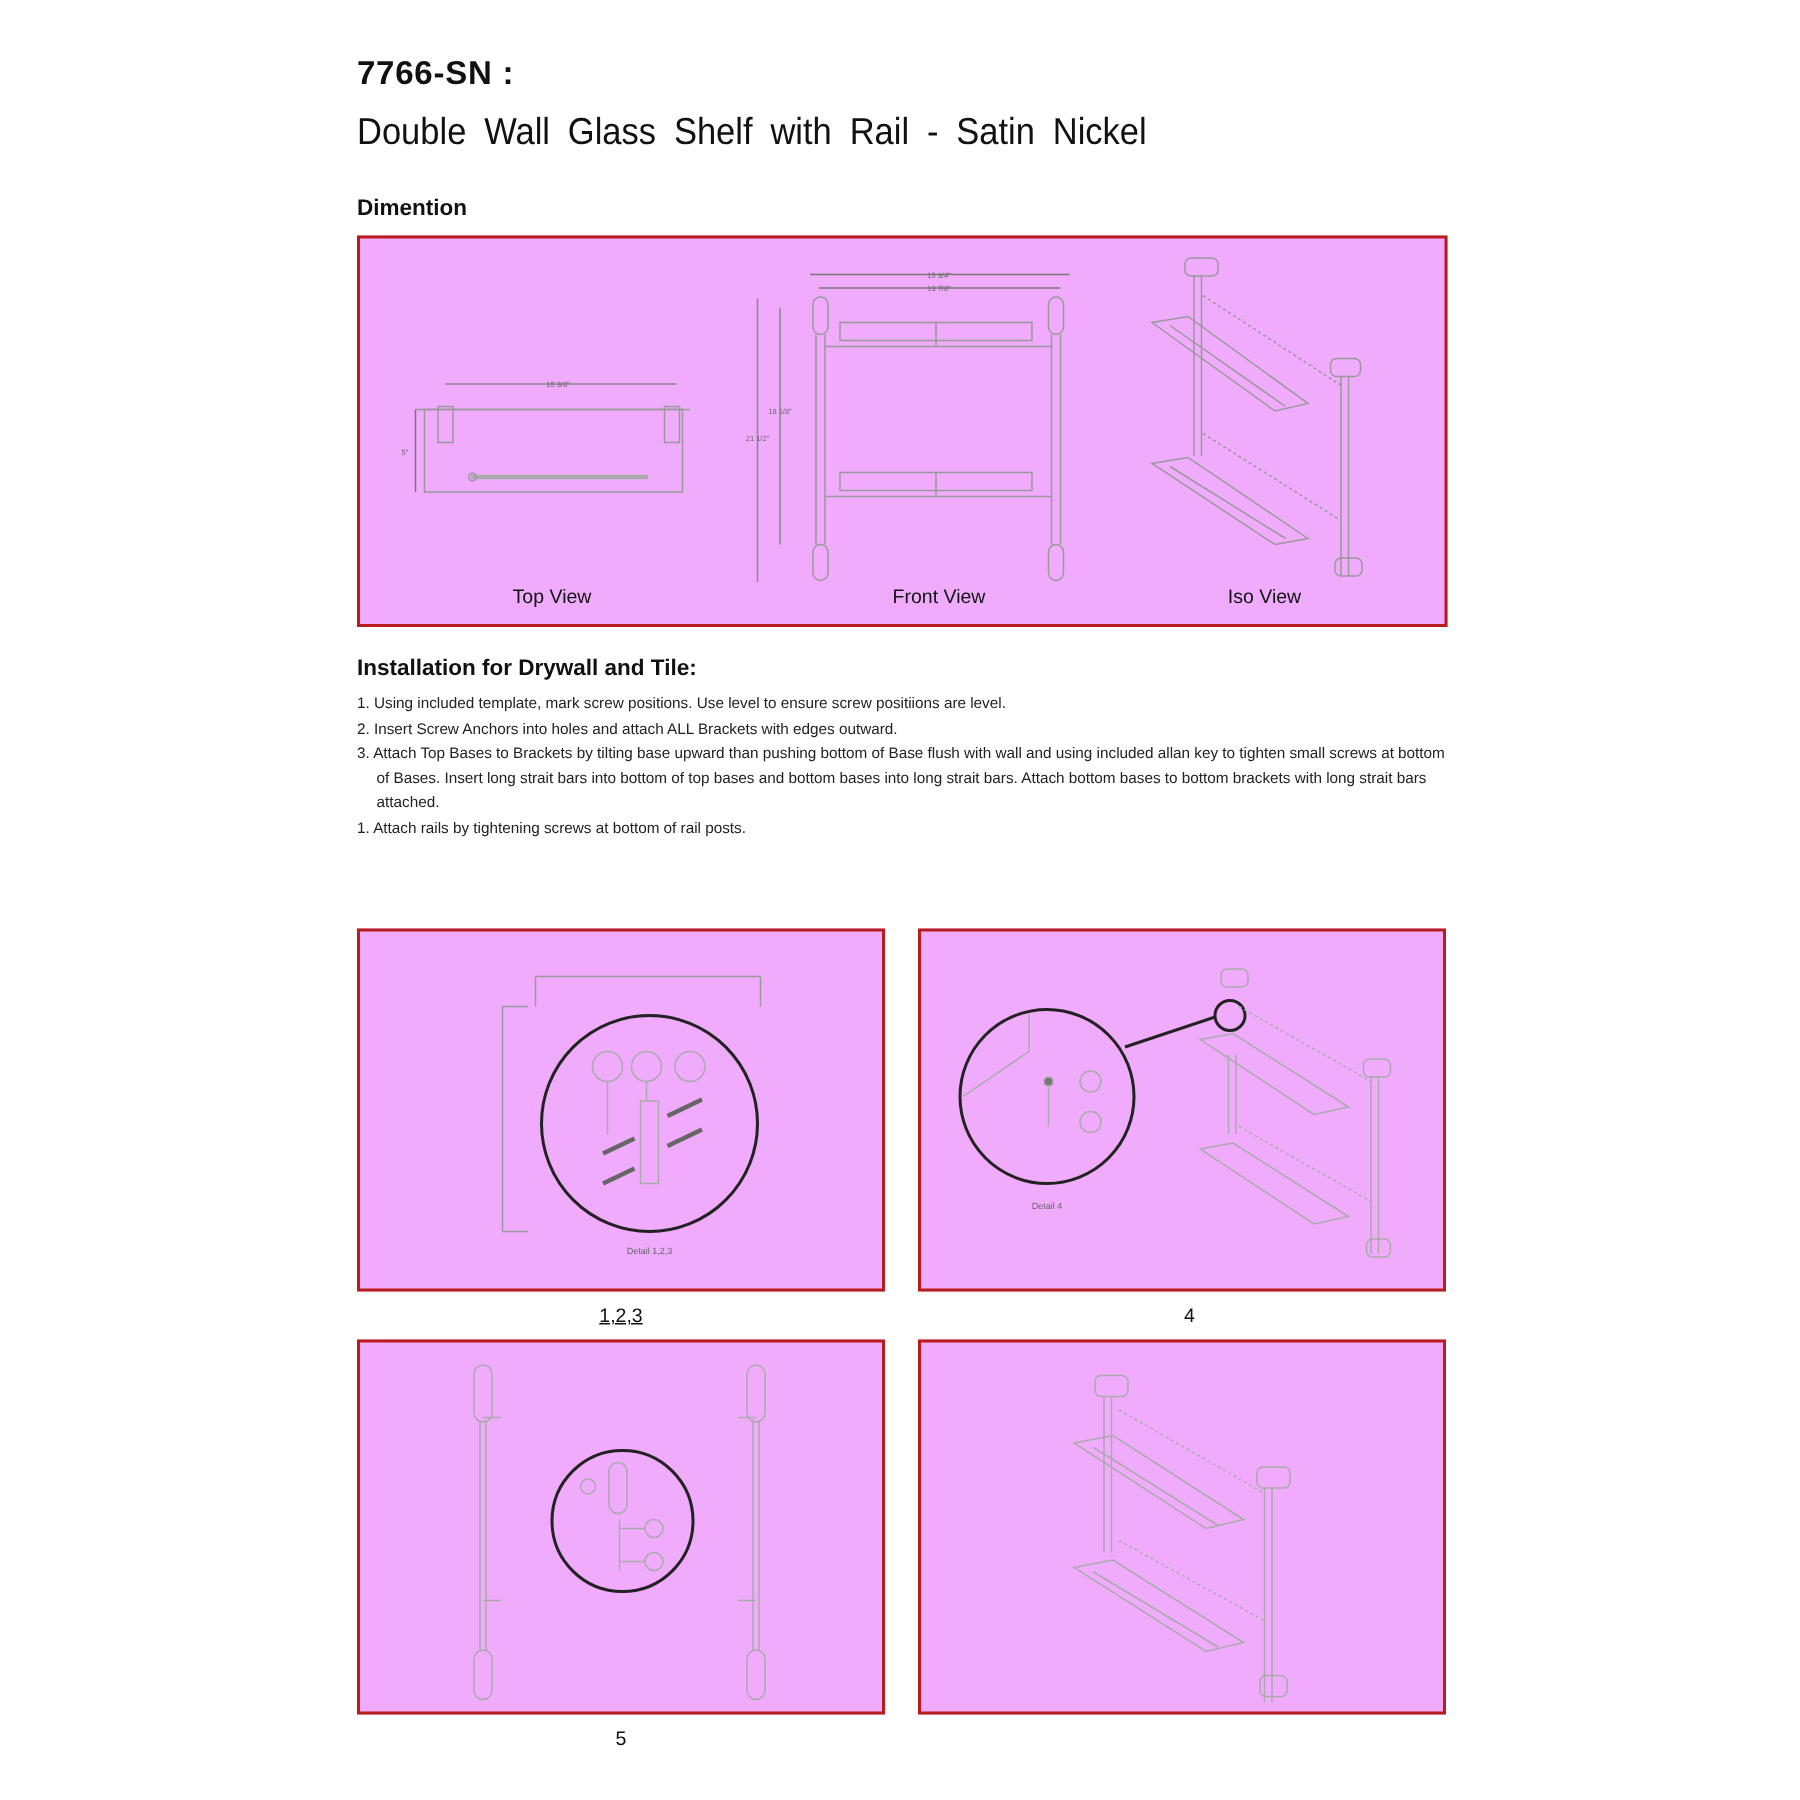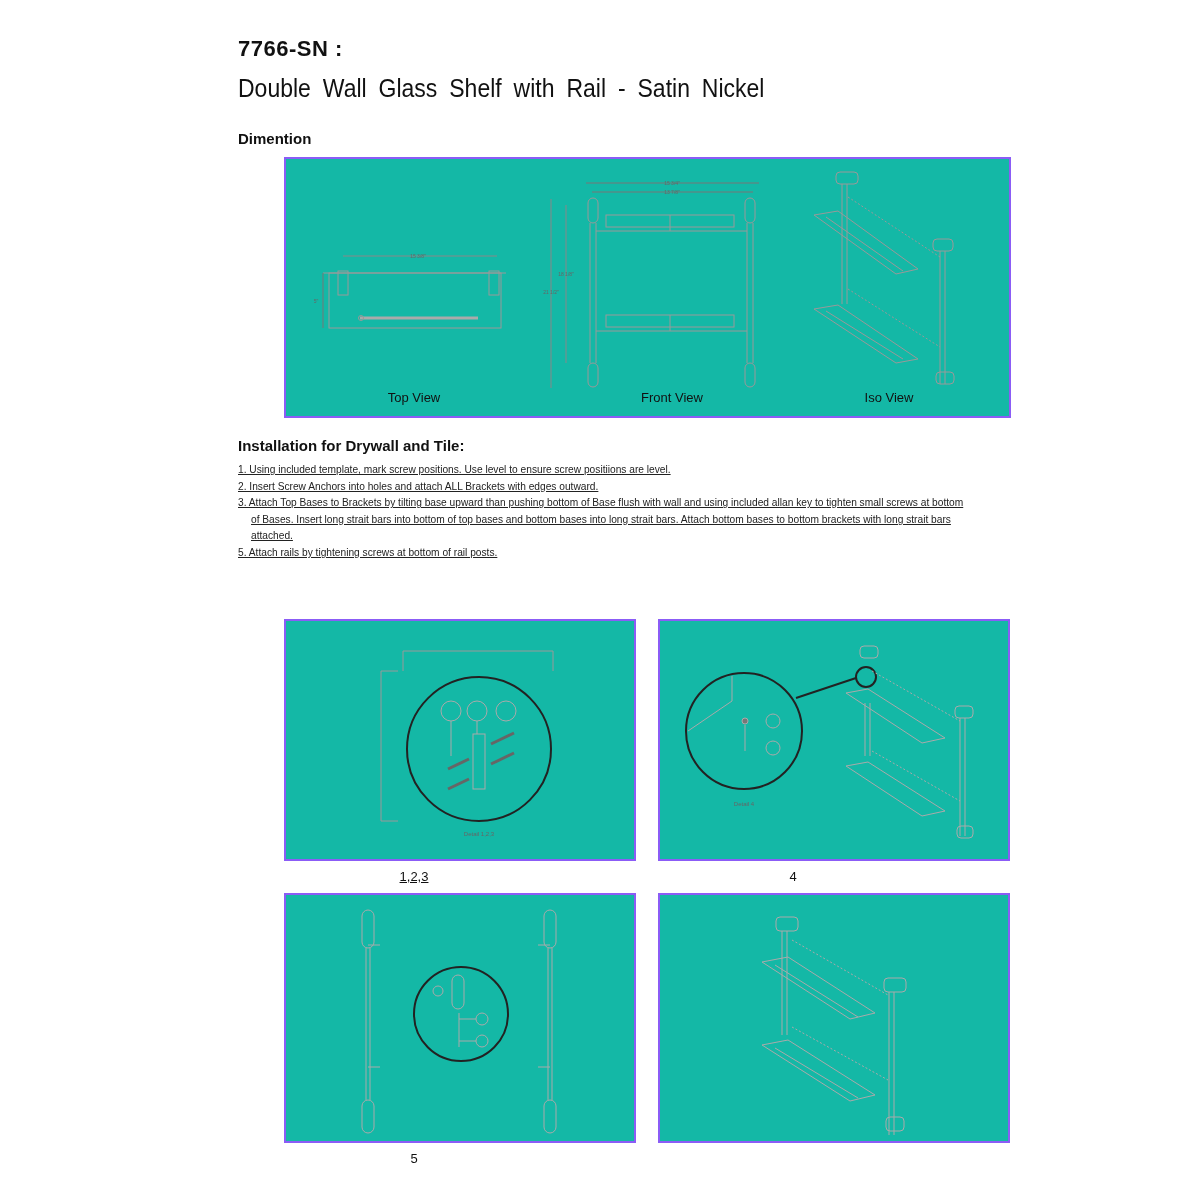--- a/index.html
+++ b/index.html
@@ -2,25 +2,25 @@
 <html><head>
 <meta charset="utf-8">
 <style>
   html, body { margin:0; padding:0; background:#ffffff; }
   body { width:1200px; height:1200px; position:relative; overflow:hidden;
          font-family:"Liberation Sans", sans-serif; color:#111; }
   .abs { position:absolute; }
   .model { left:238px; top:36px; font-size:22px; font-weight:bold; letter-spacing:0.5px; }
   .subtitle { left:238px; top:74px; font-size:25px; word-spacing:6px; transform:scaleX(0.92); transform-origin:left top; }
   .dim-heading { left:238px; top:130px; font-size:15px; font-weight:bold; }
-  .frame { border:2px solid #8b5cf6; box-sizing:border-box; background:#14b8a6;margin-left:46px; }
+  .frame { border:2px solid #b91c1c; box-sizing:border-box; background:#f0abfc; }
   .frame svg { position:absolute; left:0; top:0; }
   .view-label { font-size:13px; position:absolute; transform:translateX(-50%); white-space:nowrap; }
   .inst-heading { left:238px; top:437px; font-size:15px; font-weight:bold; }
-  .steps { left:238px; top:462px; width:730px; font-size:10.2px; line-height:16.6px; margin:0; padding:0; list-style:none; color:#222;text-decoration:underline; }
+  .steps { left:238px; top:462px; width:730px; font-size:10.2px; line-height:16.6px; margin:0; padding:0; list-style:none; color:#222; }
   .steps li { padding-left:13px; text-indent:-13px; }
   .step-label { font-size:13px; position:absolute; transform:translateX(-50%); }
   .dimtext { font-size:5px; fill:#666; font-family:"Liberation Sans", sans-serif; }
 </style>
 </head>
 <body>
 
 <div class="abs model">7766-SN :</div>
 <div class="abs subtitle">Double Wall Glass Shelf with Rail - Satin Nickel</div>
 <div class="abs dim-heading">Dimention</div>
@@ -89,21 +89,21 @@
   <span class="view-label" style="left:128px;top:231px;">Top View</span>
   <span class="view-label" style="left:386px;top:231px;">Front View</span>
   <span class="view-label" style="left:603px;top:231px;">Iso View</span>
 </div>
 
 <div class="abs inst-heading">Installation for Drywall and Tile:</div>
 <ol class="abs steps">
   <li>1. Using included template, mark screw positions. Use level to ensure screw positiions are level.</li>
   <li>2. Insert Screw Anchors into holes and attach ALL Brackets with edges outward.</li>
   <li>3. Attach Top Bases to Brackets by tilting base upward than pushing bottom of Base flush with wall and using included allan key to tighten small screws at bottom of Bases. Insert long strait bars into bottom of top bases and bottom bases into long strait bars. Attach bottom bases to bottom brackets with long strait bars attached.</li>
-  <li>5. Attach rails by tightening screws at bottom of rail posts.</li>
+  <li>1. Attach rails by tightening screws at bottom of rail posts.</li>
 </ol>
 
 <div class="abs frame" style="left:238px;top:619px;width:352px;height:242px;">
   <svg width="352" height="242">
     <g stroke="#999" fill="none" stroke-width="1">
       <line x1="117" y1="30" x2="267" y2="30"></line>
       <line x1="117" y1="30" x2="117" y2="50"></line>
       <line x1="267" y1="30" x2="267" y2="50"></line>
       <line x1="95" y1="50" x2="95" y2="200"></line>
       <line x1="95" y1="50" x2="112" y2="50"></line>

